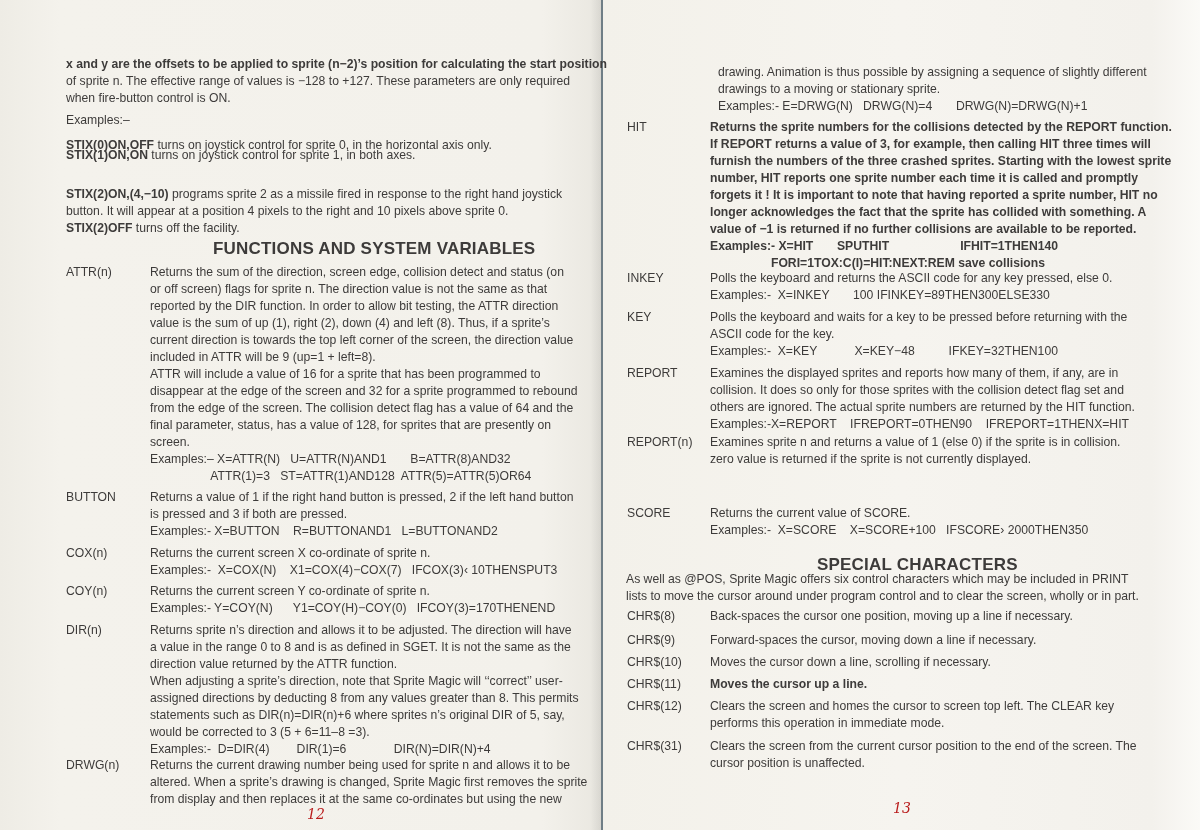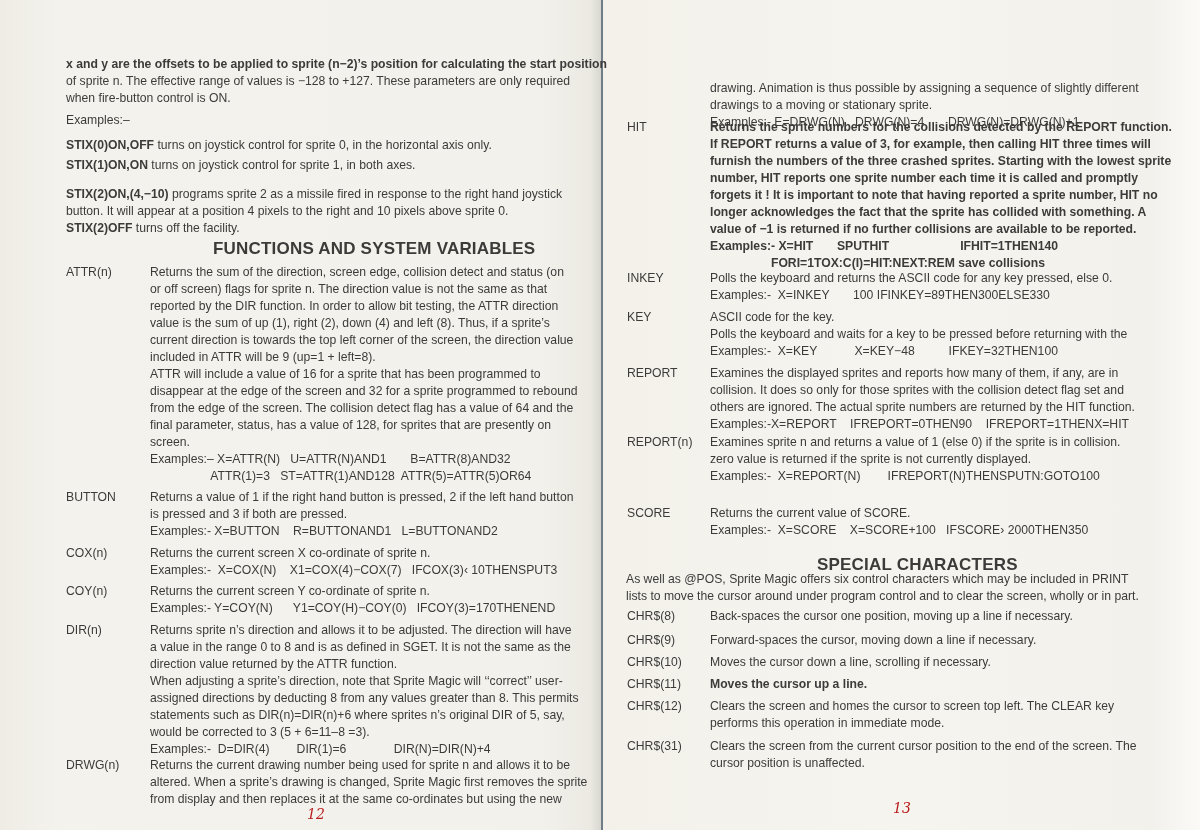--- a/index.html
+++ b/index.html
@@ -41,21 +41,21 @@
 <div class="para txt" style="left:66px; top:56px;">
   <div><span class="b">x and y are the offsets to be applied to sprite (n−2)’s position for calculating the start position</span></div>
   <div><span>of sprite n.  The effective range of values is −128 to +127.  These parameters are only required</span></div>
   <div><span>when fire-button control is ON.</span></div>
 </div>
 <div class="para txt" style="left:66px; top:112px;">Examples:–</div>
 
 <div class="para txt" style="left:66px; top:137px;">
   <span class="b">STIX(0)ON,OFF</span><span> turns on joystick control for sprite 0, in the horizontal axis only.</span>
 </div>
-<div class="para txt" style="left:66px; top:157px;">
+<div class="para txt" style="left:66px; top:147px;">
   <span class="b">STIX(1)ON,ON</span><span> turns on joystick control for sprite 1, in both axes.</span>
 </div>
 <div class="para txt" style="left:66px; top:186px;">
   <div><span class="b">STIX(2)ON,(4,−10)</span><span> programs sprite 2 as a missile fired in response to the right hand joystick</span></div>
   <div>button.  It will appear at a position 4 pixels to the right and 10 pixels above sprite 0.</div>
   <div><span class="b">STIX(2)OFF</span><span> turns off the facility.</span></div>
 </div>
 
 <div class="heading" style="left:213px; top:239px;">FUNCTIONS AND SYSTEM VARIABLES</div>
 
@@ -122,21 +122,21 @@
   <div class="body" style="left:84px;">
     <div>Returns the current drawing number being used for sprite n and allows it to be</div>
     <div>altered.  When a sprite’s drawing is changed, Sprite Magic first removes the sprite</div>
     <div>from display and then replaces it at the same co-ordinates but using the new</div>
   </div>
 </div>
 
 <div class="pnum" style="left:307px; top:806px;">12</div>
 
 <div class="entry" style="left:710px; top:64px;">
-  <div class="body" style="left:0;margin-top:16px;">
+  <div class="body" style="left:8px;">
     <div>drawing.  Animation is thus possible by assigning a sequence of slightly different</div>
     <div>drawings to a moving or stationary sprite.</div>
     <div style="white-space:pre;">Examples:- E=DRWG(N)   DRWG(N)=4       DRWG(N)=DRWG(N)+1</div>
   </div>
 </div>
 
 <div class="entry" style="left:627px; top:119px;">
   <div class="label">HIT</div>
   <div class="body" style="left:83px;font-weight:bold;">
     <div>Returns the sprite numbers for the collisions detected by the REPORT function.</div>
@@ -155,42 +155,41 @@
   <div class="label">INKEY</div>
   <div class="body" style="left:83px;">
     <div>Polls the keyboard and returns the ASCII code for any key pressed, else 0.</div>
     <div style="white-space:pre;">Examples:-  X=INKEY       100 IFINKEY=89THEN300ELSE330</div>
   </div>
 </div>
 
 <div class="entry" style="left:627px; top:309px;">
   <div class="label">KEY</div>
   <div class="body" style="left:83px;">
+    <div>Polls the keyboard and waits for a key to be pressed before returning with the</div>
     <div>ASCII code for the key.</div>
-    <div>Polls the keyboard and waits for a key to be pressed before returning with the</div>
     <div style="white-space:pre;">Examples:-  X=KEY           X=KEY−48          IFKEY=32THEN100</div>
   </div>
 </div>
 
 <div class="entry" style="left:627px; top:365px;">
   <div class="label">REPORT</div>
   <div class="body" style="left:83px;">
     <div>Examines the displayed sprites and reports how many of them, if any, are in</div>
     <div>collision.  It does so only for those sprites with the collision detect flag set and</div>
     <div>others are ignored.  The actual sprite numbers are returned by the HIT function.</div>
     <div style="white-space:pre;">Examples:-X=REPORT    IFREPORT=0THEN90    IFREPORT=1THENX=HIT</div>
   </div>
 </div>
 
 <div class="entry" style="left:627px; top:434px;">
   <div class="label">REPORT(n)</div>
   <div class="body" style="left:83px;">
     <div>Examines sprite n and returns a value of 1 (else 0) if the sprite is in collision.</div>
     <div>zero value is returned if the sprite is not currently displayed.</div>
-    <div style="white-space:pre;">Examples:-  X=REPORT(N)        IFREPORT(N)THENSPUTN:GOTO100</div>
   </div>
 </div>
 
 <div class="entry" style="left:627px; top:505px;">
   <div class="label">SCORE</div>
   <div class="body" style="left:83px;">
     <div>Returns the current value of SCORE.</div>
     <div style="white-space:pre;">Examples:-  X=SCORE    X=SCORE+100   IFSCORE› 2000THEN350</div>
   </div>
 </div>

